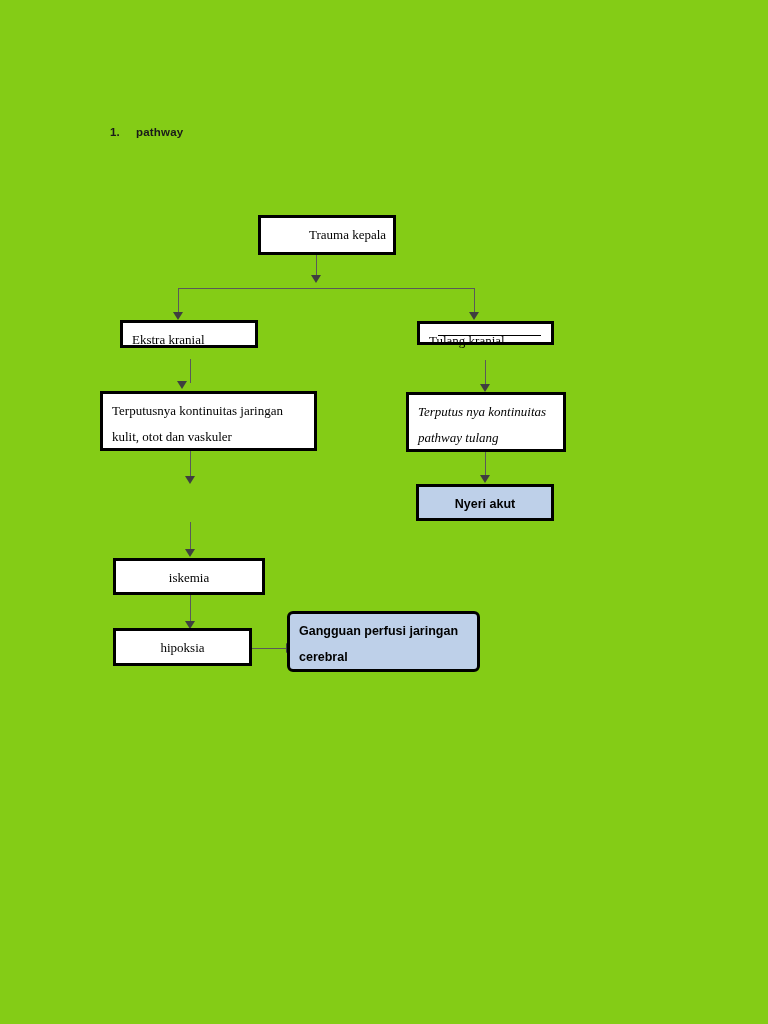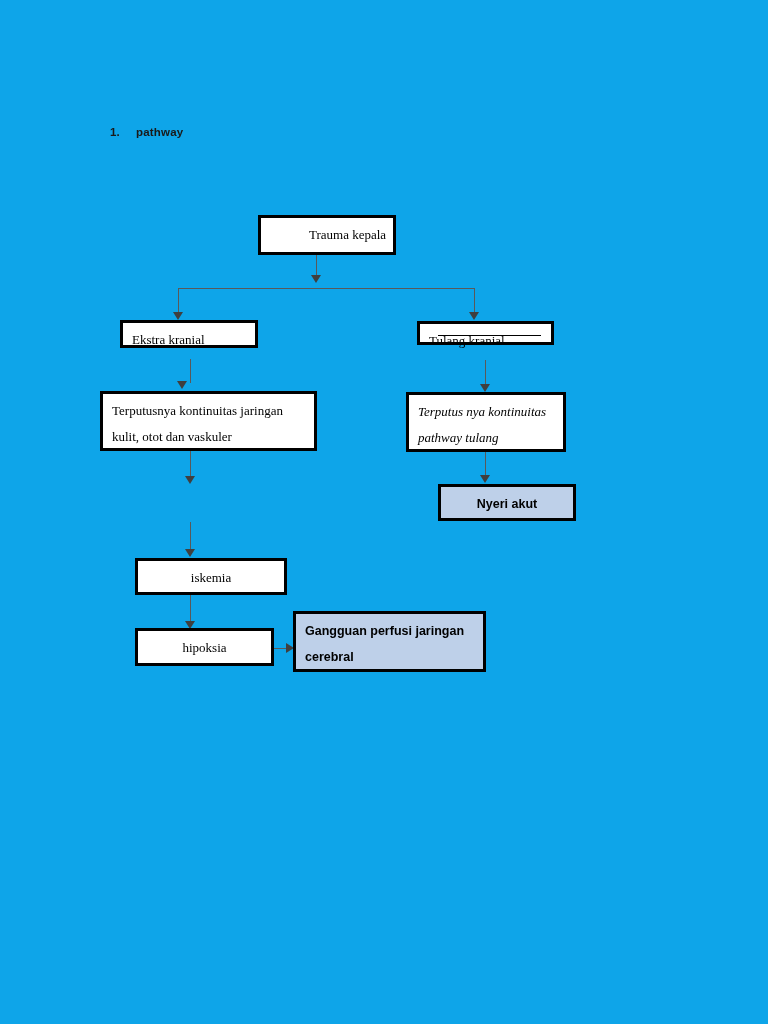--- a/index.html
+++ b/index.html
@@ -12,21 +12,21 @@
     height: 1024px;
     position: relative;
     font-family: "Liberation Serif", serif;
     overflow: hidden;
   }
   .page {
     position: absolute;
     left: 0; top: 0;
     width: 768px;
     height: 1024px;
-    background: #0ea5e9;
+    background: #84cc16;
   }
 
   
   .heading {
     position: absolute;
     left: 110px;
     top: 126px;
     font-family: "Liberation Sans", sans-serif;
     font-weight: bold;
     font-size: 11.5px;
@@ -41,21 +41,21 @@
     position: absolute;
     box-sizing: border-box;
     border: 3px solid #000000;
     background: #ffffff;
     color: #000000;
     font-family: "Liberation Serif", serif;
     font-size: 13px;
     line-height: 26px;
     padding: 4px 9px;
   }
-  .node.center { text-align: center; margin-left: 22px; }
+  .node.center { text-align: center; }
   .node.blue {
     background: #bed0e9;
     font-weight: bold;
     font-family: "Liberation Sans", sans-serif;
     font-size: 12.5px;
   }
   .node .line { display: block; white-space: nowrap; }
 
   
   .inner-rule {
@@ -161,18 +161,18 @@
   </div>
 
   <div class="node center" style="left:113px; top:558px; width:152px; height:37px;">
     <span class="line">iskemia</span>
   </div>
 
   <div class="node center" style="left:113px; top:628px; width:139px; height:38px;">
     <span class="line">hipoksia</span>
   </div>
 
-  <div class="node blue" style="left:293px; top:611px; width:193px; height:61px;">
+  <div class="node blue" style="left:287px; top:611px; width:193px; height:61px;border-radius:6px;">
     <span class="line">Gangguan perfusi jaringan</span>
     <span class="line">cerebral</span>
   </div>
 
 </div>
 
 </body></html>

